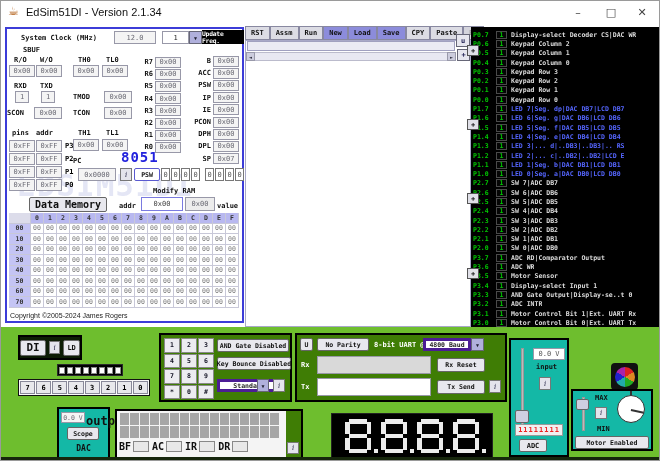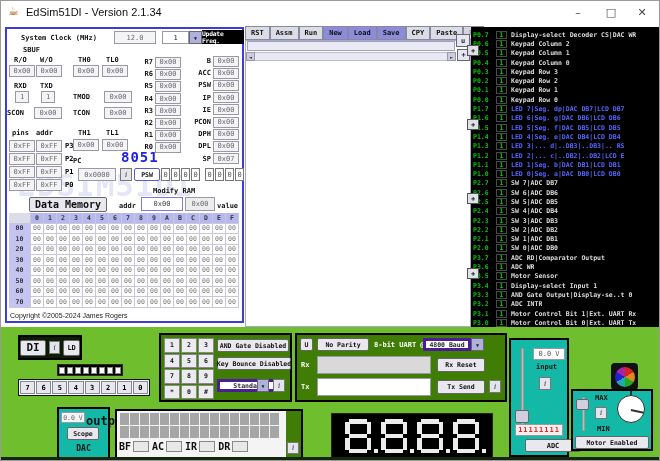--- a/index.html
+++ b/index.html
@@ -840,21 +840,21 @@
       <span class="ibtn" style="position:absolute;left:192px;top:45px;width:12px;height:13px">i</span>
     </div>
 
     <div class="gbox wbox" id="adcbox">
       <span class="vtrack" style="left:10px;top:8px;height:78px"></span>
       <span class="thumb" style="left:4px;top:70px;width:14px;height:13px"></span>
       <span class="fldr" style="position:absolute;left:22px;top:8px;width:32px;height:12px;background:#fff;color:#555">0.0 V</span>
       <span class="blbl" style="left:25px;top:23px">input</span>
       <span class="ibtn" style="position:absolute;left:28px;top:37px;width:12px;height:13px">i</span>
       <span class="redbits" style="left:4px;top:84px;width:48px;height:12px">11111111</span>
-      <span class="btn" style="position:absolute;left:14px;top:99px;width:56px;height:13px;font-size:7px">ADC</span>
+      <span class="btn" style="position:absolute;left:8px;top:99px;width:28px;height:13px;font-size:7px">ADC</span>
     </div>
 
     <div id="coloricon">
         <div id="colorwheel"></div>
       </div>
 
     <div class="gbox wbox" id="motorbox">
       <span class="blbl" style="left:22px;top:3px">MAX</span>
       <span class="vtrack" style="left:9px;top:6px;height:34px"></span>
       <span class="thumb" style="left:3px;top:8px;width:13px;height:11px"></span>

